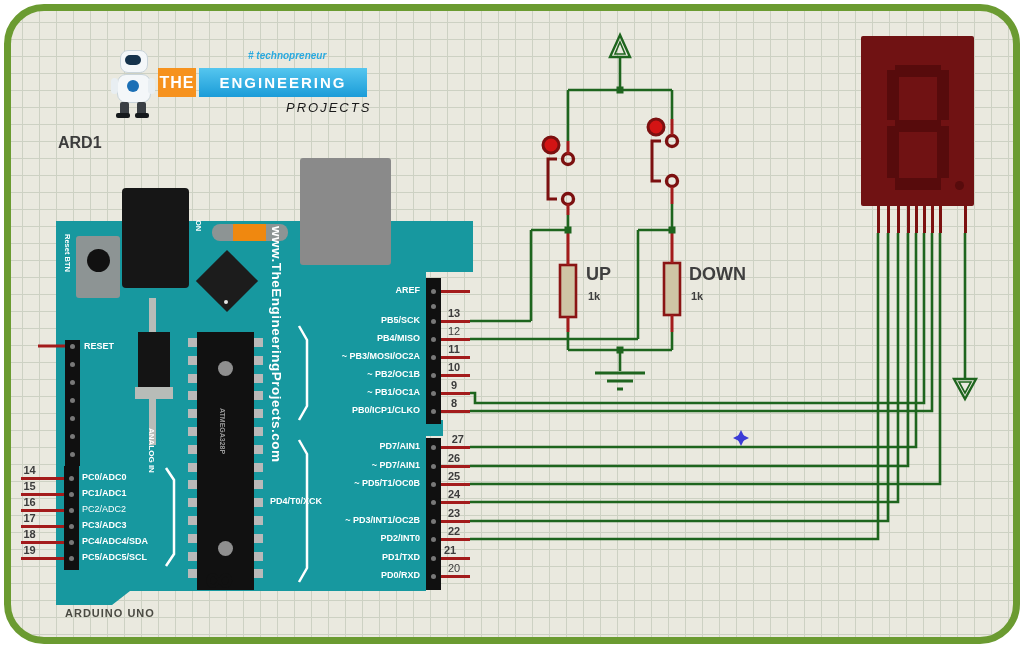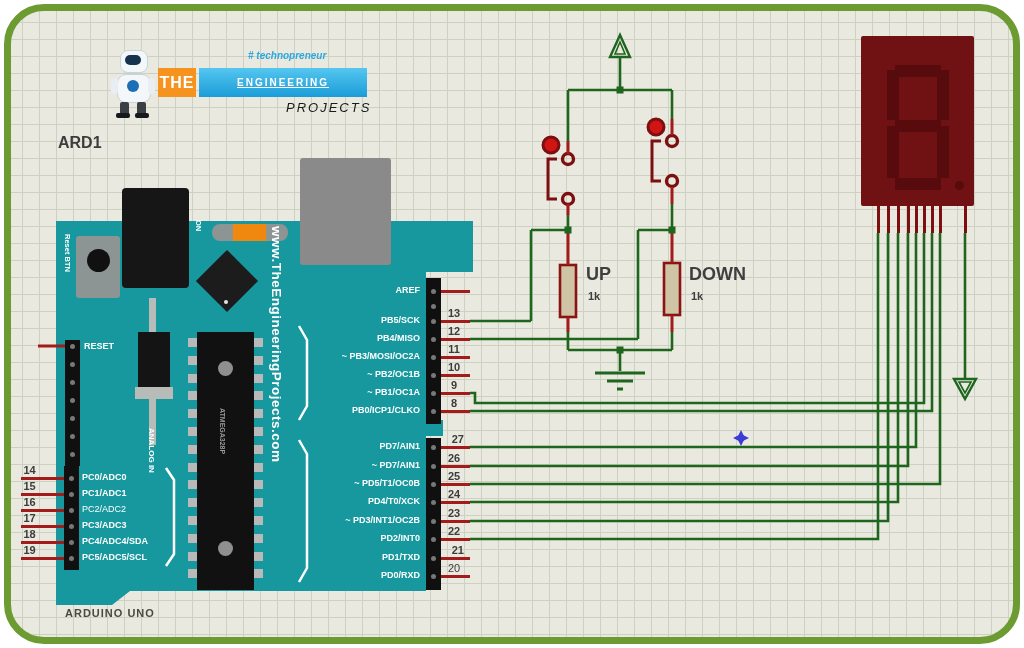--- a/index.html
+++ b/index.html
@@ -10,22 +10,22 @@
   #canvas{position:absolute;left:8px;top:8px;width:1008px;height:632px;border-radius:34px;
     background-color:#eae9df;
     background-image:linear-gradient(#cdd1c3 1px,transparent 1px),linear-gradient(90deg,#cdd1c3 1px,transparent 1px);
     background-size:17px 17px;background-position:-3px -3px;overflow:hidden;}
   .abs{position:absolute;}
   .lbl{position:absolute;white-space:nowrap;}
   
   .tagline{font-size:10px;font-weight:bold;font-style:italic;color:#2aa9df;}
   .logo-the{background:#f6921e;color:#fff;font-weight:bold;font-size:16px;text-align:center;
     line-height:29px;letter-spacing:1px;}
-  .logo-eng{background:linear-gradient(#55c6ef,#1b9cd8);color:#fff;font-weight:bold;font-size:10px;
-    text-align:center;line-height:29px;letter-spacing:2px;text-decoration:underline;}
+  .logo-eng{background:linear-gradient(#55c6ef,#1b9cd8);color:#fff;font-weight:bold;font-size:15px;
+    text-align:center;line-height:29px;letter-spacing:2px;}
   .logo-proj{color:#1a1a1a;font-weight:normal;font-style:italic;font-size:13px;letter-spacing:2px;}
   
   .robot-part{position:absolute;}
   
   #board{position:absolute;left:0;top:0;width:1008px;height:632px;z-index:2;}
   .board-poly{fill:#17989f;}
   .btext{color:#ffffff;font-weight:bold;}
   .vtext{writing-mode:vertical-rl;}
   #wires{position:absolute;left:0;top:0;width:1008px;height:632px;z-index:20;}
   .w-green{stroke:#1e651e;stroke-width:2.6;fill:none;}
@@ -236,21 +236,21 @@
       <div style="position: absolute; left: 62px; top: 389.5px; width: 5px; height: 5px; border-radius: 50%; background: rgb(120, 120, 120); z-index: 7;"></div>
       <div style="position: absolute; left: 62px; top: 407.5px; width: 5px; height: 5px; border-radius: 50%; background: rgb(120, 120, 120); z-index: 7;"></div>
       <div style="position: absolute; left: 62px; top: 425.5px; width: 5px; height: 5px; border-radius: 50%; background: rgb(120, 120, 120); z-index: 7;"></div>
       <div style="position: absolute; left: 62px; top: 443.5px; width: 5px; height: 5px; border-radius: 50%; background: rgb(120, 120, 120); z-index: 7;"></div>
       <div style="position: absolute; left: 432px; top: 281.5px; width: 30px; height: 3px; background: rgb(163, 27, 27); z-index: 5;"></div>
       <div style="position: absolute; left: 262px; top: 277px; width: 150px; font-size: 9px; font-weight: bold; color: rgb(255, 255, 255); text-align: right; z-index: 6;">AREF</div>
       <div style="position: absolute; left: 432px; top: 311.5px; width: 30px; height: 3px; background: rgb(163, 27, 27); z-index: 5;"></div>
       <div style="position: absolute; left: 436px; top: 299px; width: 20px; font-size: 11px; font-weight: bold; color: rgb(60, 60, 60); text-align: center; z-index: 8;">13</div>
       <div style="position: absolute; left: 262px; top: 307px; width: 150px; font-size: 9px; font-weight: bold; color: rgb(255, 255, 255); text-align: right; z-index: 6;">PB5/SCK</div>
       <div style="position: absolute; left: 432px; top: 329.5px; width: 30px; height: 3px; background: rgb(163, 27, 27); z-index: 5;"></div>
-      <div style="position: absolute; left: 436px; top: 317px; width: 20px; font-size: 11px; font-weight: bold; color: rgb(60, 60, 60); text-align: center; z-index: 8;">12</div>
+      <div style="position: absolute; left: 436px; top: 317px; width: 20px; font-size: 11px; font-weight: normal; color: rgb(60, 60, 60); text-align: center; z-index: 8;">12</div>
       <div style="position: absolute; left: 262px; top: 325px; width: 150px; font-size: 9px; font-weight: bold; color: rgb(255, 255, 255); text-align: right; z-index: 6;">PB4/MISO</div>
       <div style="position: absolute; left: 432px; top: 347.5px; width: 30px; height: 3px; background: rgb(163, 27, 27); z-index: 5;"></div>
       <div style="position: absolute; left: 436px; top: 335px; width: 20px; font-size: 11px; font-weight: bold; color: rgb(60, 60, 60); text-align: center; z-index: 8;">11</div>
       <div style="position: absolute; left: 262px; top: 343px; width: 150px; font-size: 9px; font-weight: bold; color: rgb(255, 255, 255); text-align: right; z-index: 6;">~ PB3/MOSI/OC2A</div>
       <div style="position: absolute; left: 432px; top: 365.5px; width: 30px; height: 3px; background: rgb(163, 27, 27); z-index: 5;"></div>
       <div style="position: absolute; left: 436px; top: 353px; width: 20px; font-size: 11px; font-weight: bold; color: rgb(60, 60, 60); text-align: center; z-index: 8;">10</div>
       <div style="position: absolute; left: 262px; top: 361px; width: 150px; font-size: 9px; font-weight: bold; color: rgb(255, 255, 255); text-align: right; z-index: 6;">~ PB2/OC1B</div>
       <div style="position: absolute; left: 432px; top: 383.5px; width: 30px; height: 3px; background: rgb(163, 27, 27); z-index: 5;"></div>
       <div style="position: absolute; left: 436px; top: 371px; width: 20px; font-size: 11px; font-weight: bold; color: rgb(60, 60, 60); text-align: center; z-index: 8;">9</div>
       <div style="position: absolute; left: 262px; top: 379px; width: 150px; font-size: 9px; font-weight: bold; color: rgb(255, 255, 255); text-align: right; z-index: 6;">~ PB1/OC1A</div>
@@ -261,29 +261,29 @@
       <div style="position: absolute; left: 436px; top: 425px; width: 20px; font-size: 11px; font-weight: bold; color: rgb(60, 60, 60); text-align: right; z-index: 8;">27</div>
       <div style="position: absolute; left: 262px; top: 433px; width: 150px; font-size: 9px; font-weight: bold; color: rgb(255, 255, 255); text-align: right; z-index: 6;">PD7/AIN1</div>
       <div style="position: absolute; left: 432px; top: 456.5px; width: 30px; height: 3px; background: rgb(163, 27, 27); z-index: 5;"></div>
       <div style="position: absolute; left: 436px; top: 444px; width: 20px; font-size: 11px; font-weight: bold; color: rgb(60, 60, 60); text-align: center; z-index: 8;">26</div>
       <div style="position: absolute; left: 262px; top: 452px; width: 150px; font-size: 9px; font-weight: bold; color: rgb(255, 255, 255); text-align: right; z-index: 6;">~ PD7/AIN1</div>
       <div style="position: absolute; left: 432px; top: 474.5px; width: 30px; height: 3px; background: rgb(163, 27, 27); z-index: 5;"></div>
       <div style="position: absolute; left: 436px; top: 462px; width: 20px; font-size: 11px; font-weight: bold; color: rgb(60, 60, 60); text-align: center; z-index: 8;">25</div>
       <div style="position: absolute; left: 262px; top: 470px; width: 150px; font-size: 9px; font-weight: bold; color: rgb(255, 255, 255); text-align: right; z-index: 6;">~ PD5/T1/OC0B</div>
       <div style="position: absolute; left: 432px; top: 492.5px; width: 30px; height: 3px; background: rgb(163, 27, 27); z-index: 5;"></div>
       <div style="position: absolute; left: 436px; top: 480px; width: 20px; font-size: 11px; font-weight: bold; color: rgb(60, 60, 60); text-align: center; z-index: 8;">24</div>
-      <div style="position: absolute; left: 262px; top: 488px; width: 150px; font-size: 9px; font-weight: bold; color: rgb(255, 255, 255); text-align: right; z-index: 6;">PD4/T0/XCK</div>
+      <div style="position: absolute; left: 262px; top: 488px; width: 150px; font-size: 9px; font-weight: bold; color: rgb(255, 255, 255); text-align: left; z-index: 6;">PD4/T0/XCK</div>
       <div style="position: absolute; left: 432px; top: 511.5px; width: 30px; height: 3px; background: rgb(163, 27, 27); z-index: 5;"></div>
       <div style="position: absolute; left: 436px; top: 499px; width: 20px; font-size: 11px; font-weight: bold; color: rgb(60, 60, 60); text-align: center; z-index: 8;">23</div>
       <div style="position: absolute; left: 262px; top: 507px; width: 150px; font-size: 9px; font-weight: bold; color: rgb(255, 255, 255); text-align: right; z-index: 6;">~ PD3/INT1/OC2B</div>
       <div style="position: absolute; left: 432px; top: 529.5px; width: 30px; height: 3px; background: rgb(163, 27, 27); z-index: 5;"></div>
       <div style="position: absolute; left: 436px; top: 517px; width: 20px; font-size: 11px; font-weight: bold; color: rgb(60, 60, 60); text-align: center; z-index: 8;">22</div>
       <div style="position: absolute; left: 262px; top: 525px; width: 150px; font-size: 9px; font-weight: bold; color: rgb(255, 255, 255); text-align: right; z-index: 6;">PD2/INT0</div>
       <div style="position: absolute; left: 432px; top: 548.5px; width: 30px; height: 3px; background: rgb(163, 27, 27); z-index: 5;"></div>
-      <div style="position: absolute; left: 436px; top: 536px; width: 20px; font-size: 11px; font-weight: bold; color: rgb(60, 60, 60); text-align: right; z-index: 8;">21</div>
+      <div style="position: absolute; left: 436px; top: 536px; width: 20px; font-size: 11px; font-weight: bold; color: rgb(60, 60, 60); text-align: left; z-index: 8;">21</div>
       <div style="position: absolute; left: 262px; top: 544px; width: 150px; font-size: 9px; font-weight: bold; color: rgb(255, 255, 255); text-align: right; z-index: 6;">PD1/TXD</div>
       <div style="position: absolute; left: 432px; top: 566.5px; width: 30px; height: 3px; background: rgb(163, 27, 27); z-index: 5;"></div>
       <div style="position: absolute; left: 436px; top: 554px; width: 20px; font-size: 11px; font-weight: normal; color: rgb(60, 60, 60); text-align: center; z-index: 8;">20</div>
       <div style="position: absolute; left: 262px; top: 562px; width: 150px; font-size: 9px; font-weight: bold; color: rgb(255, 255, 255); text-align: right; z-index: 6;">PD0/RXD</div>
       <div style="position: absolute; left: 13px; top: 468.5px; width: 44px; height: 3px; background: rgb(163, 27, 27); z-index: 5;"></div>
       <div style="position: absolute; left: 12px; top: 456px; width: 19px; font-size: 11px; font-weight: bold; color: rgb(60, 60, 60); text-align: center; z-index: 8;">14</div>
       <div style="position: absolute; left: 74px; top: 464px; font-size: 9px; font-weight: bold; color: rgb(255, 255, 255); z-index: 6;">PC0/ADC0</div>
       <div style="position: absolute; left: 13px; top: 484.5px; width: 44px; height: 3px; background: rgb(163, 27, 27); z-index: 5;"></div>
       <div style="position: absolute; left: 12px; top: 472px; width: 19px; font-size: 11px; font-weight: bold; color: rgb(60, 60, 60); text-align: center; z-index: 8;">15</div>
       <div style="position: absolute; left: 74px; top: 480px; font-size: 9px; font-weight: bold; color: rgb(255, 255, 255); z-index: 6;">PC1/ADC1</div>

